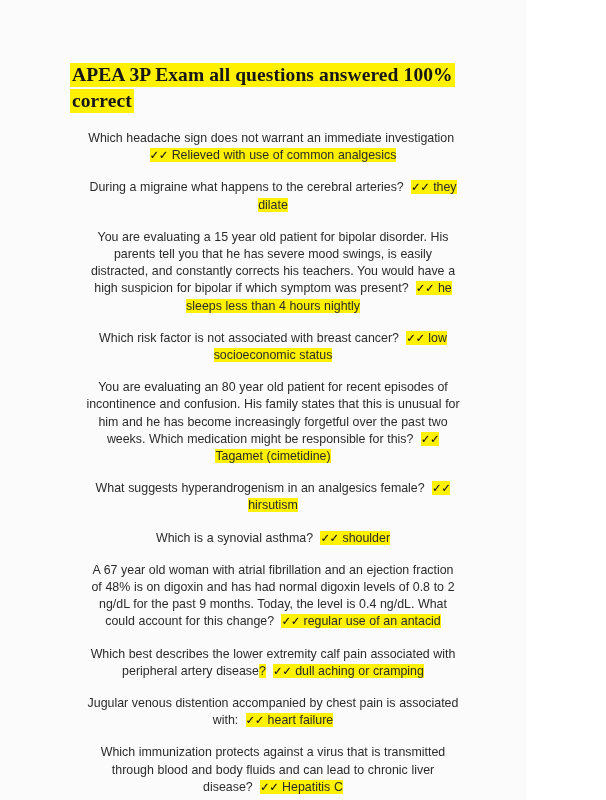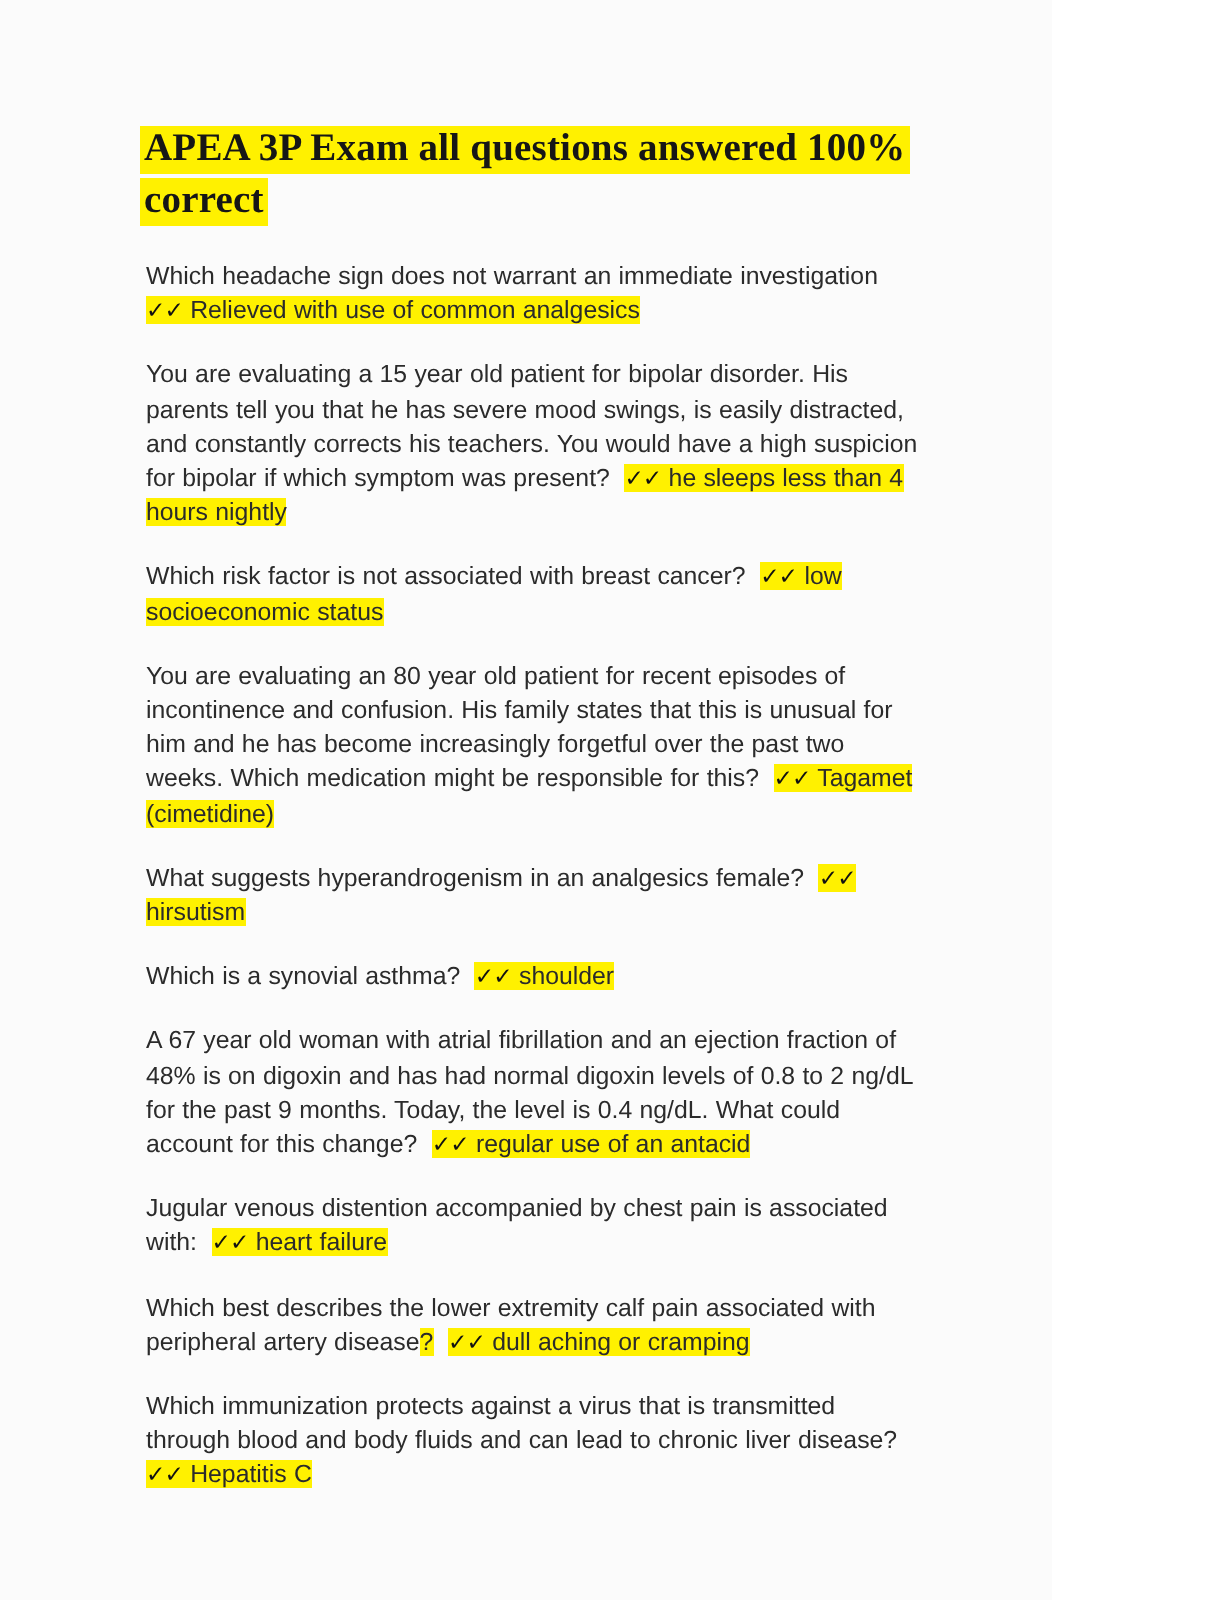--- a/index.html
+++ b/index.html
@@ -32,23 +32,23 @@
     margin: 0 0 16px 0;
     display: block;
   }
   .doc-title .hl {
     padding: 1px 2px 2px 2px;
   }
   .qa {
     font-size: 12.4px;
     line-height: 17.2px;
     color: #2b2b2b;
-    margin: 0 0 15px 3px;
+    margin: 0 0 15px 16px;
     max-width: 472px;
-    text-align: left;
+    text-align: center;
     word-spacing: 0.2px;
   }
   .qa:last-child {
     margin-bottom: 0;
   }
   .hl {
     background-color: #fff100;
     box-decoration-break: clone;
     -webkit-box-decoration-break: clone;
   }
@@ -65,24 +65,25 @@
 </style>
 </head>
 <body>
 
 <div class="page">
 
   <h1 class="doc-title"><span class="hl">APEA 3P Exam all questions answered 100% correct</span></h1>
 
   <div id="qa-list">
       <p class="qa"><span class="qtext">Which headache sign does not warrant an immediate investigation</span>&nbsp; <span class="hl"><span class="check">✓✓</span> <span>Relieved with use of common analgesics</span></span></p>
+      <p class="qa"><span class="qtext">During a migraine what happens to the cerebral arteries?</span>&nbsp; <span class="hl"><span class="check">✓✓</span> <span>they dilate</span></span></p>
       <p class="qa"><span class="qtext">You are evaluating a 15 year old patient for bipolar disorder. His parents tell you that he has severe mood swings, is easily distracted, and constantly corrects his teachers. You would have a high suspicion for bipolar if which symptom was present?</span>&nbsp; <span class="hl"><span class="check">✓✓</span> <span>he sleeps less than 4 hours nightly</span></span></p>
       <p class="qa"><span class="qtext">Which risk factor is not associated with breast cancer?</span>&nbsp; <span class="hl"><span class="check">✓✓</span> <span>low socioeconomic status</span></span></p>
       <p class="qa"><span class="qtext">You are evaluating an 80 year old patient for recent episodes of incontinence and confusion. His family states that this is unusual for him and he has become increasingly forgetful over the past two weeks. Which medication might be responsible for this?</span>&nbsp; <span class="hl"><span class="check">✓✓</span> <span>Tagamet (cimetidine)</span></span></p>
       <p class="qa"><span class="qtext">What suggests hyperandrogenism in an analgesics female?</span>&nbsp; <span class="hl"><span class="check">✓✓</span> <span>hirsutism</span></span></p>
       <p class="qa"><span class="qtext">Which is a synovial asthma?</span>&nbsp; <span class="hl"><span class="check">✓✓</span> <span>shoulder</span></span></p>
       <p class="qa"><span class="qtext">A 67 year old woman with atrial fibrillation and an ejection fraction of 48% is on digoxin and has had normal digoxin levels of 0.8 to 2 ng/dL for the past 9 months. Today, the level is 0.4 ng/dL. What could account for this change?</span>&nbsp; <span class="hl"><span class="check">✓✓</span> <span>regular use of an antacid</span></span></p>
+      <p class="qa"><span class="qtext">Which best describes the lower extremity calf pain associated with peripheral artery disease</span><span class="hl">?</span>&nbsp; <span class="hl"><span class="check">✓✓</span> <span>dull aching or cramping</span></span></p>
       <p class="qa"><span class="qtext">Jugular venous distention accompanied by chest pain is associated with:</span>&nbsp; <span class="hl"><span class="check">✓✓</span> <span>heart failure</span></span></p>
-      <p class="qa"><span class="qtext">Which best describes the lower extremity calf pain associated with peripheral artery disease</span><span class="hl">?</span>&nbsp; <span class="hl"><span class="check">✓✓</span> <span>dull aching or cramping</span></span></p>
       <p class="qa"><span class="qtext">Which immunization protects against a virus that is transmitted through blood and body fluids and can lead to chronic liver disease?</span>&nbsp; <span class="hl"><span class="check">✓✓</span> <span>Hepatitis C</span></span></p>
     </div>
 
 </div>
 
 </body></html>

